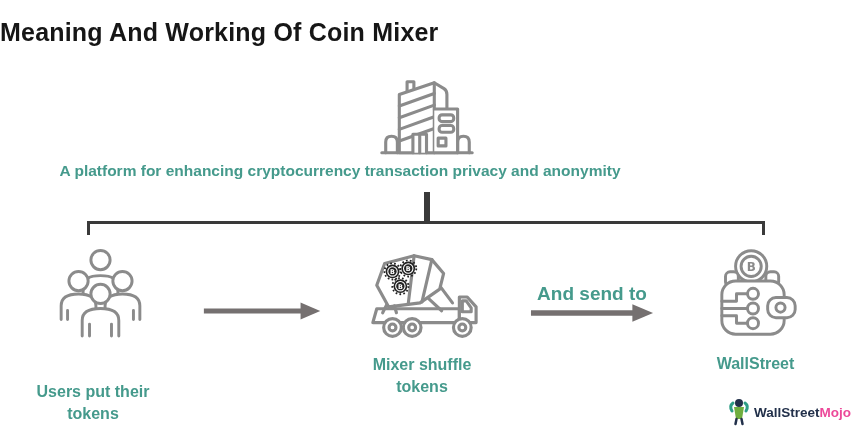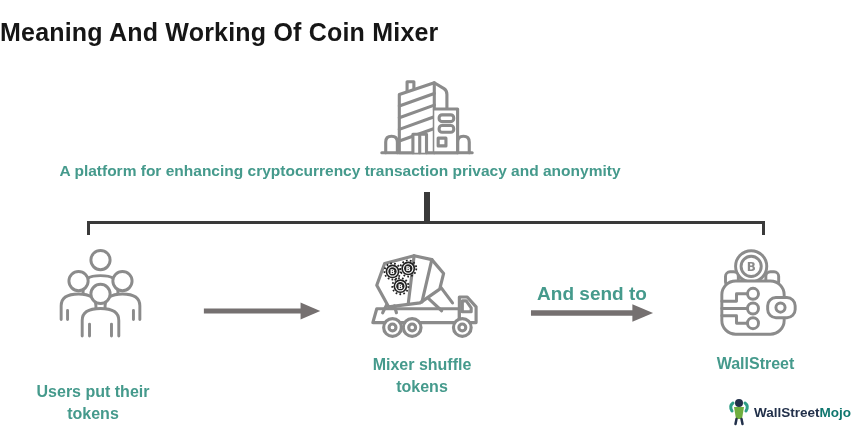--- a/index.html
+++ b/index.html
@@ -30,21 +30,21 @@
   .label-dest{left:683px;top:353px;width:145px;}
   .arrow-caption{
     position:absolute;left:528px;top:283px;width:128px;text-align:center;
     font-size:19px;font-weight:700;color:#459A8C;
   }
   .logo{
     position:absolute;left:727px;top:398px;display:flex;align-items:center;gap:3px;
   }
   .logo-text{font-size:13.5px;font-weight:700;}
   .logo-text .p1{color:#22304A;}
-  .logo-text .p2{color:#0f766e;}
+  .logo-text .p2{color:#ec4899;}
   .stroke{fill:none;stroke:#8B8B8B;stroke-width:3.2;stroke-linecap:round;stroke-linejoin:round;}
   .strokefill{fill:#ffffff;stroke:#8B8B8B;stroke-width:3.2;stroke-linecap:round;stroke-linejoin:round;}
 </style>
 </head>
 <body>
 
 <div class="canvas">
 
   <div class="title">Meaning And Working Of Coin Mixer</div>
 

